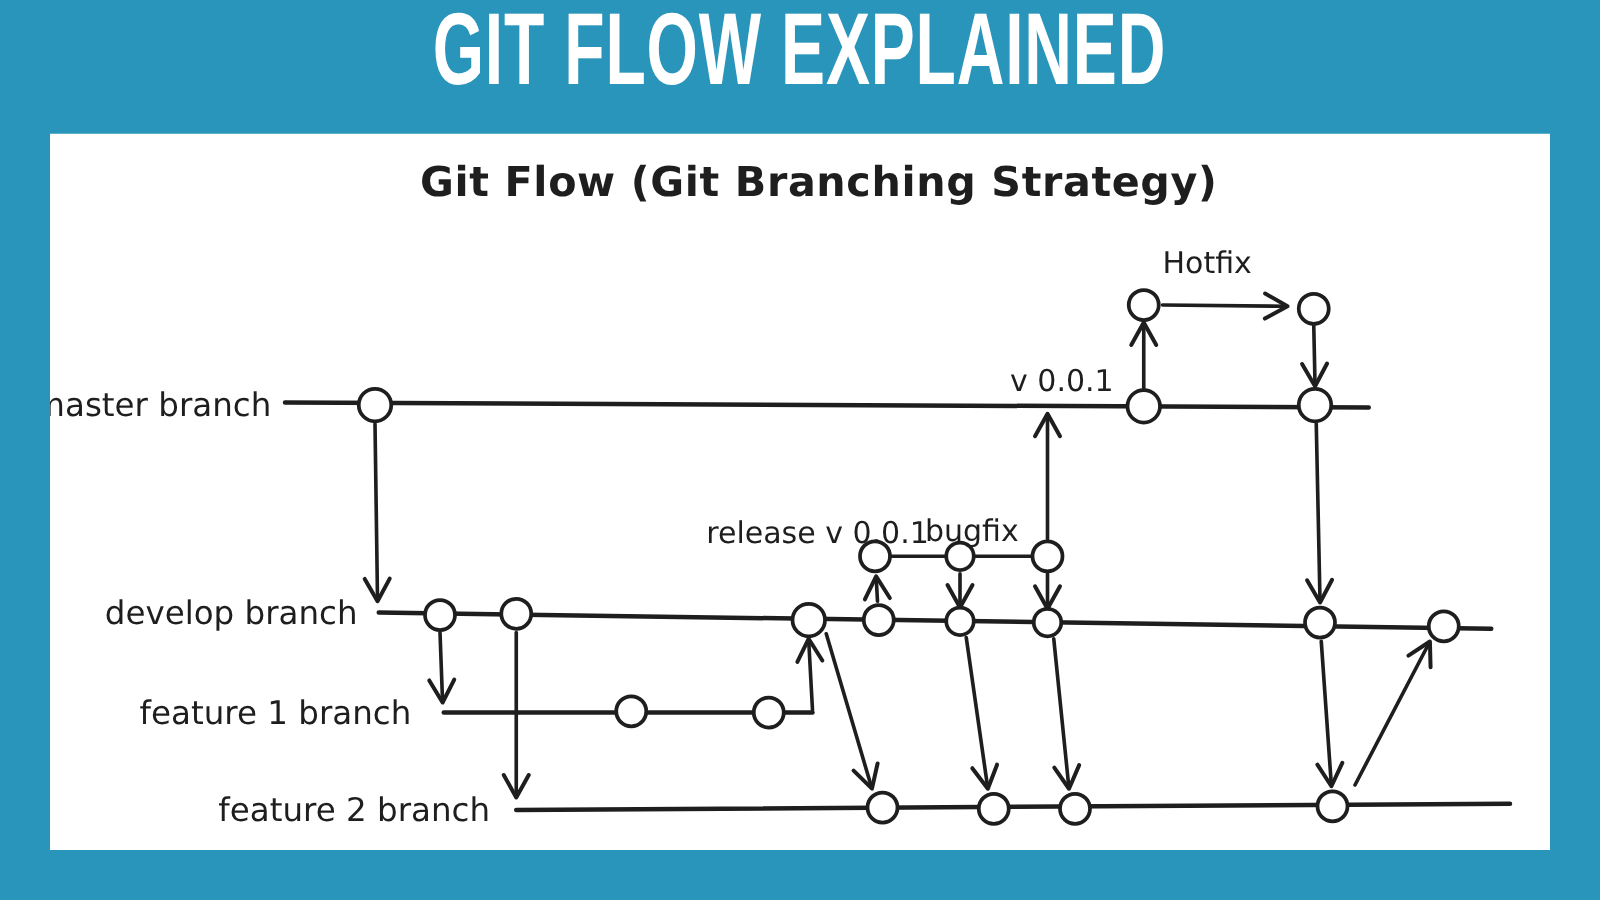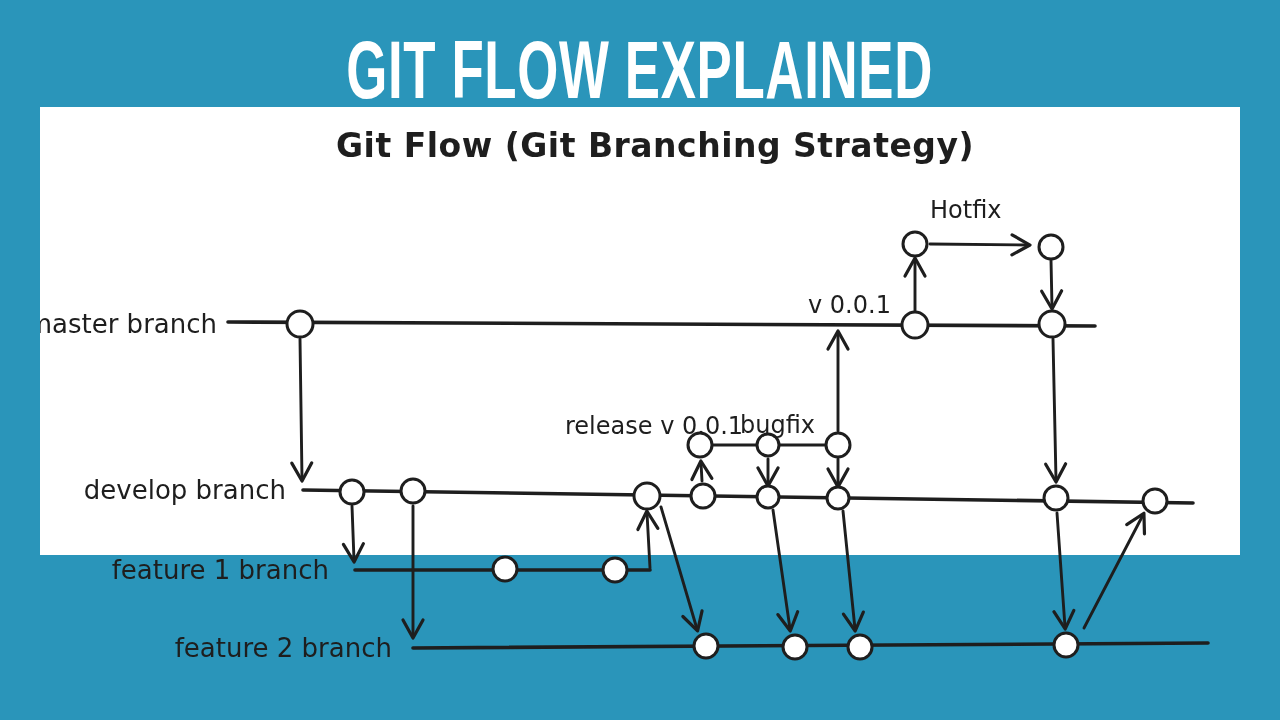--- a/index.html
+++ b/index.html
@@ -10,35 +10,35 @@
   }
   *{margin:0;padding:0;box-sizing:border-box;}
   html,body{width:1280px;height:720px;overflow:hidden;}
   body{
     background: var(--banner);
     font-family: "Liberation Sans", sans-serif;
     position: relative;
   }
   .banner{
     position:absolute; left:0; top:0; width:1280px; height:110px;
-    display:flex; align-items:flex-end; justify-content:center;
+    display:flex; align-items:flex-start; justify-content:center;
   }
   .banner h1{
     color: var(--title-text);
     font-family: "Liberation Sans", sans-serif;
     font-weight: 900;
     font-size: 80px;
     letter-spacing: 1px;
     white-space: nowrap;
     transform: scale(0.66, 1.02);
     transform-origin: center;
     line-height: 1;
   }
   .panel{
-    position:absolute; left:40px; top:107px; width:1200px; height:448px;
+    position:absolute; left:40px; top:107px; width:1200px; height:573px;
     background: var(--panel);
   }
   svg text{
     font-family: "DejaVu Sans", sans-serif;
     fill: var(--ink);
   }
   .diagram-title{ font-size:33px; font-weight:bold; letter-spacing:0.5px; }
   .branch-label{ font-size:26px; }
   .anno-label{ font-size:24px; }
 </style>

